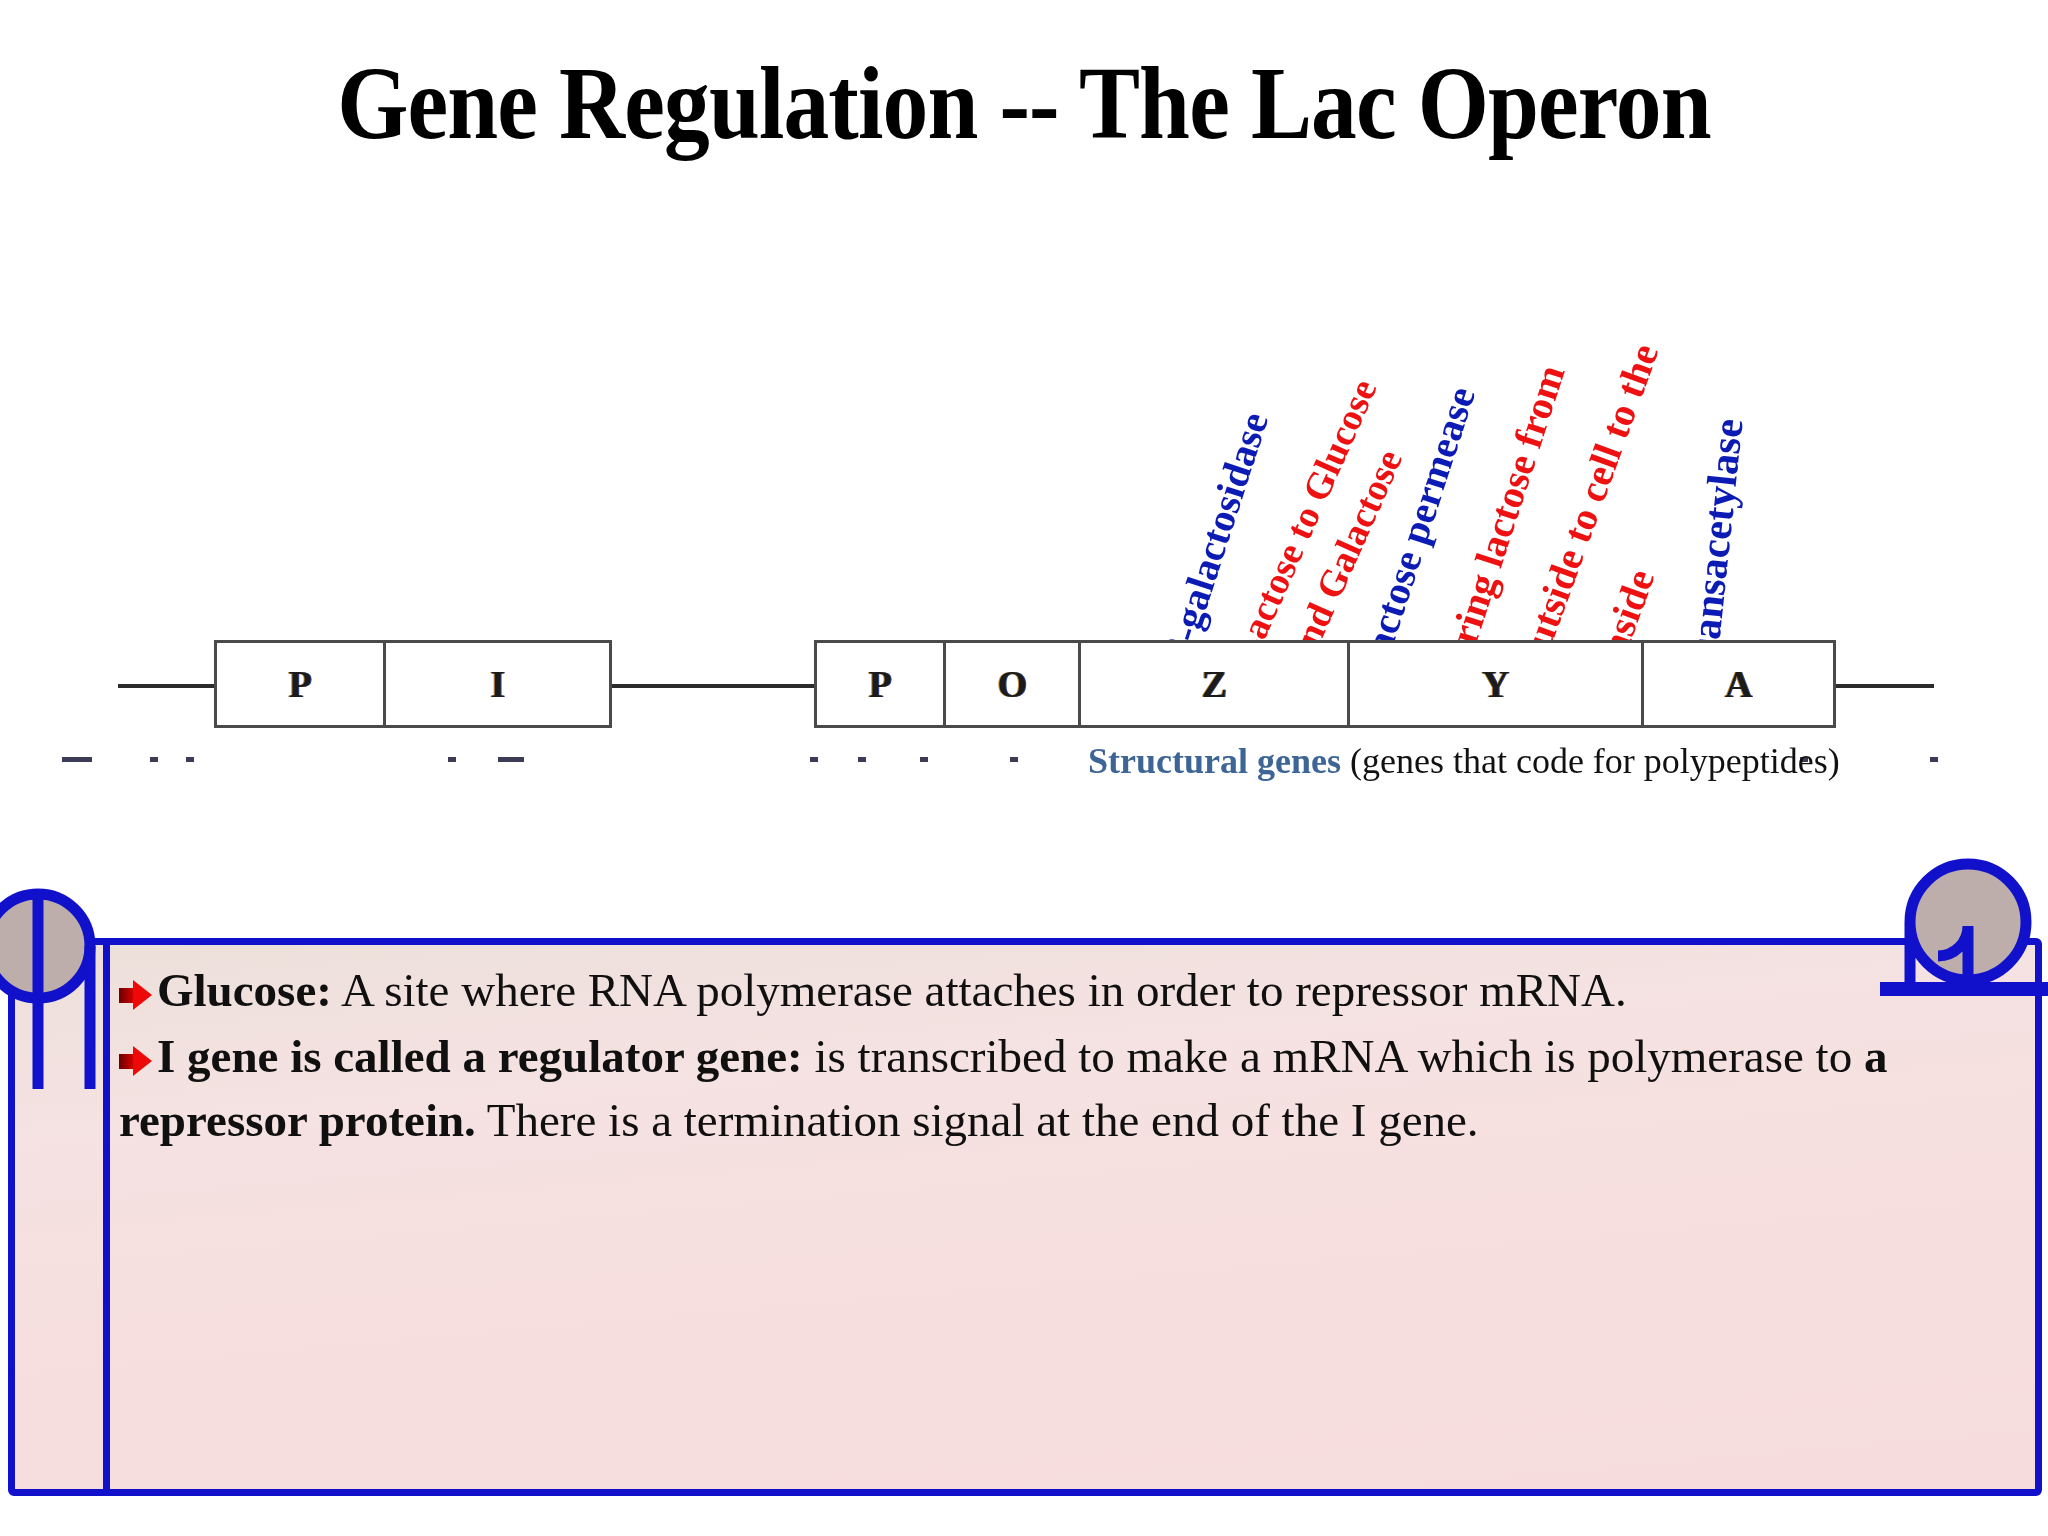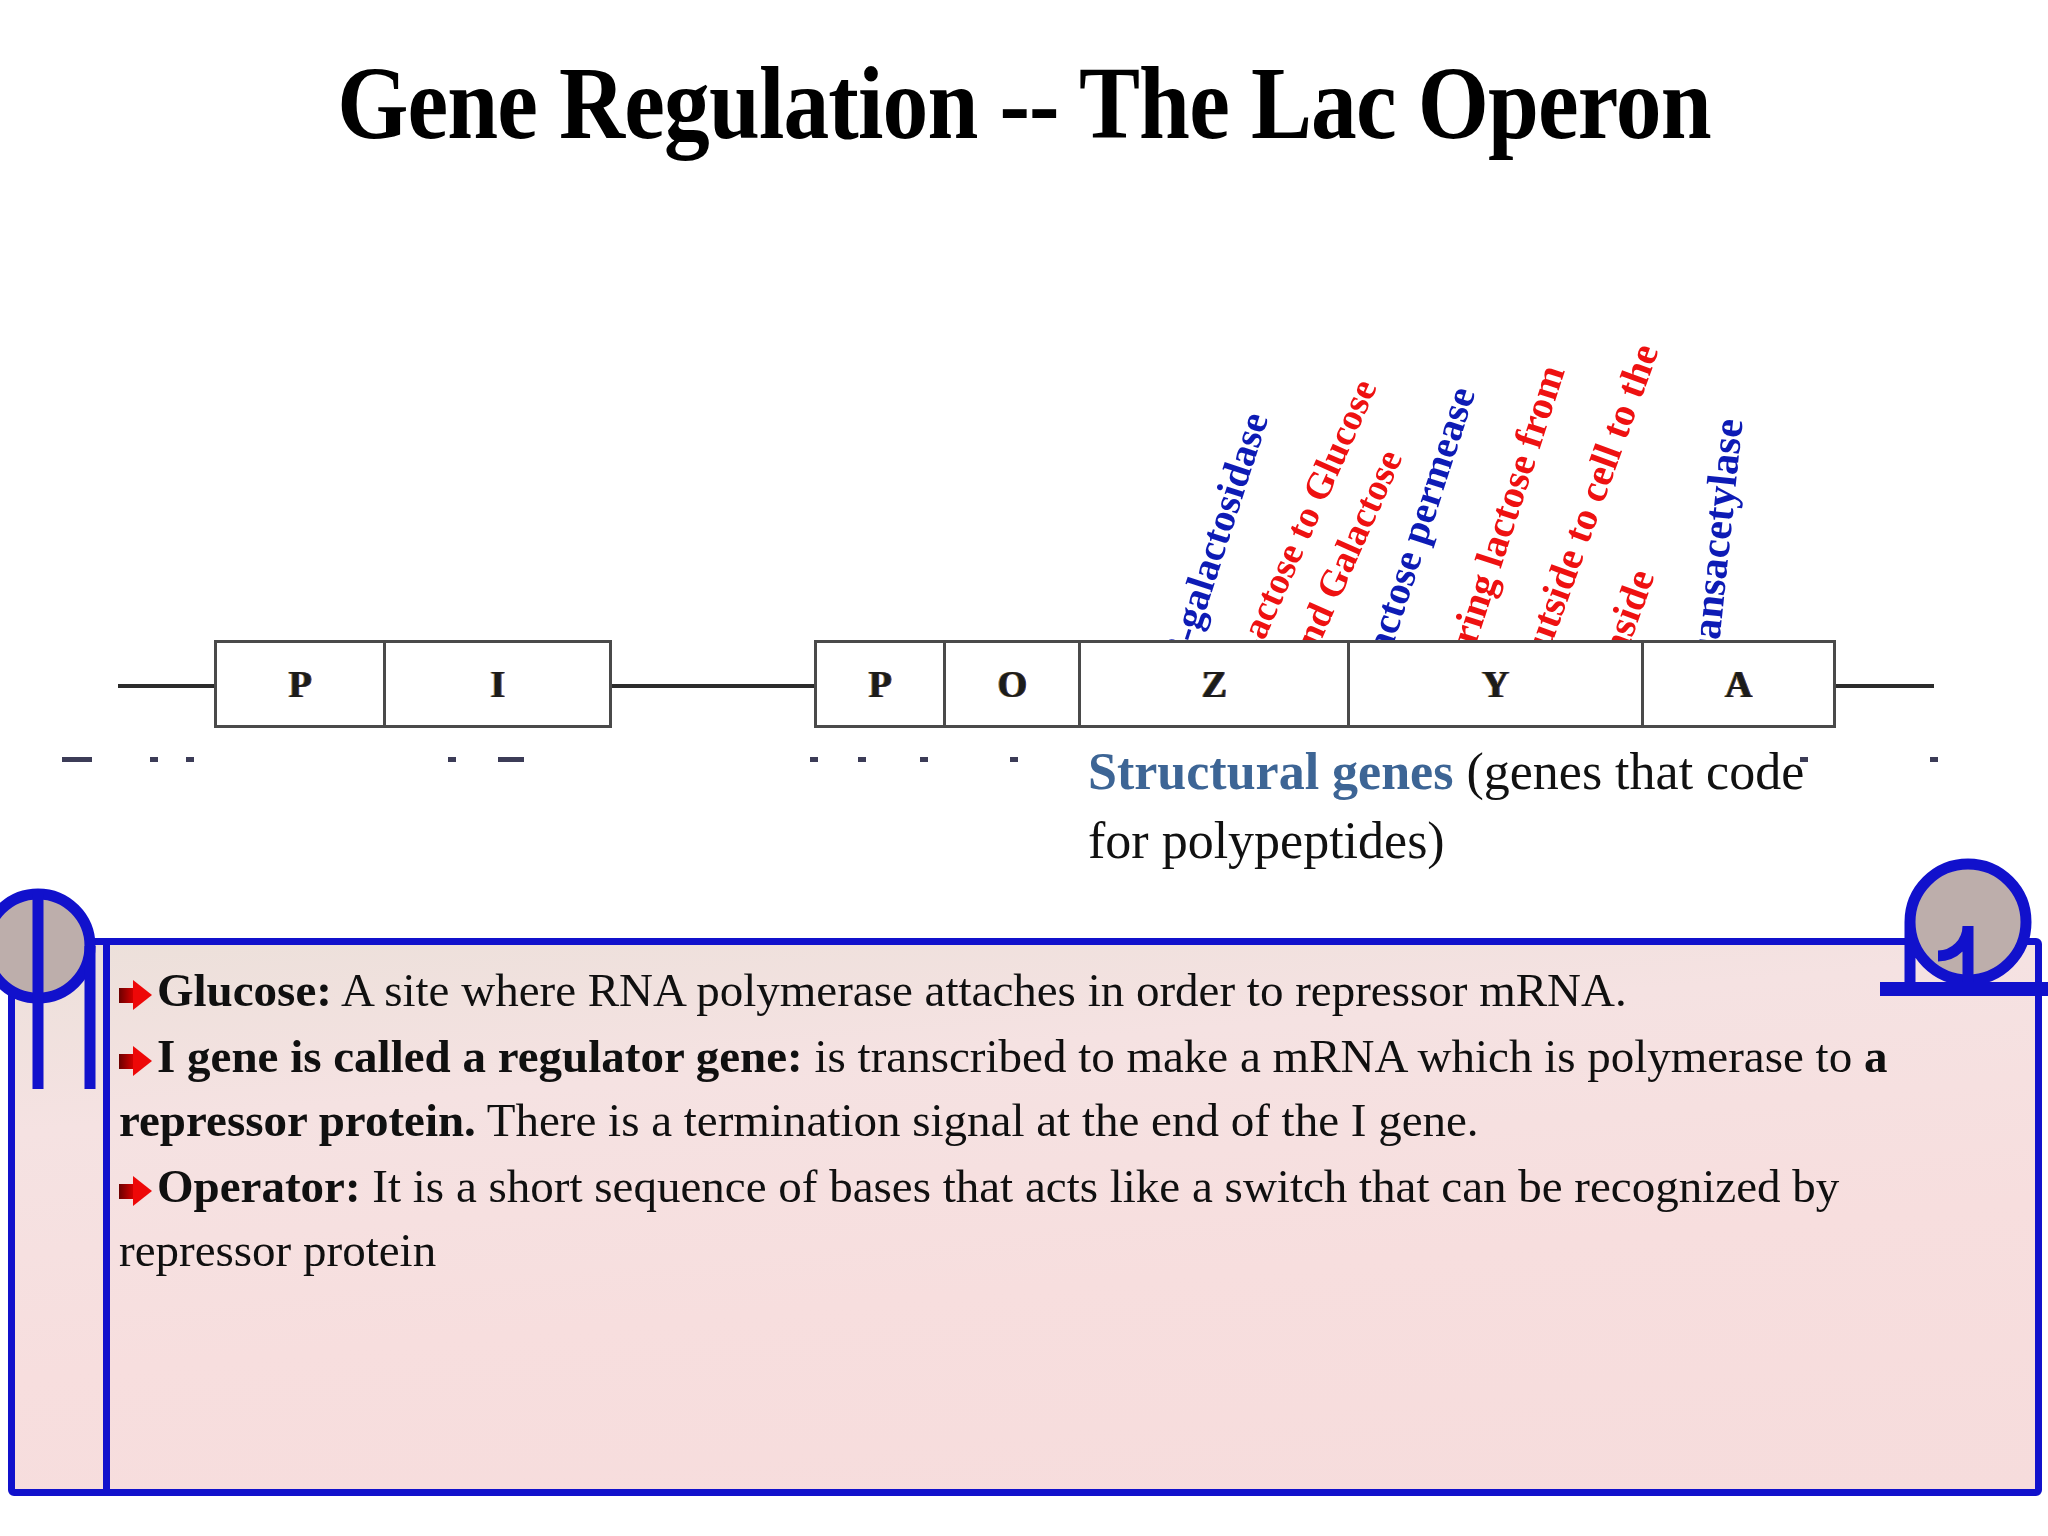--- a/index.html
+++ b/index.html
@@ -76,21 +76,21 @@
   }
   .lbl-blue { color: #0d1bb5; }
   .lbl-red  { color: #ee1111; }
 
   
   #structural-caption {
     position: absolute;
     left: 1088px; top: 738px;
     width: 760px;
     font-family: "Liberation Serif", serif;
-    font-size: 52px;
+    font-size: 36px;
     line-height: 1.32;
     color: #111111;
   }
   #structural-caption .sg-bold {
     font-weight: bold;
     color: #3d6595;
   }
 
   
   .clip-frag {
@@ -218,21 +218,20 @@
 
 <div id="scroll-box">
   <div id="scroll-inner-rule"></div>
 
   <div id="scroll-text">
 
     <p><span class="bullet-arrow"><span class="tail"></span><span class="head"></span></span><b>Glucose:</b><span> A site where RNA polymerase attaches in order to repressor mRNA.</span></p>
 
     <p><span class="bullet-arrow"><span class="tail"></span><span class="head"></span></span><b>I gene is called a regulator gene:</b><span> is transcribed to make a mRNA which is polymerase to </span><b>a repressor protein.</b><span>  There is a termination signal at the end of the I gene.</span></p>
 
-    <p><span class="bullet-arrow"><span class="tail"></span><span class="head"></span></span><b>Operator:</b><span> It is a short sequence of bases that acts like a switch that can be recognized by repressor protein</span></p>
 
   </div>
 </div>
 
 <svg class="curl" id="tr-curl" viewBox="0 0 172 180">
   <path d="M 30 176 L 30 106 A 58 58 0 1 1 146 106 A 58 58 0 0 1 30 106" fill="#bdaeab" stroke="#1111cc" stroke-width="11"></path>
   <path d="M 88 176 L 88 110 A 30 30 0 0 1 58 140" fill="none" stroke="#1111cc" stroke-width="11"></path>
   <rect x="0" y="166" width="172" height="14" fill="#1111cc"></rect>
 </svg>
 

